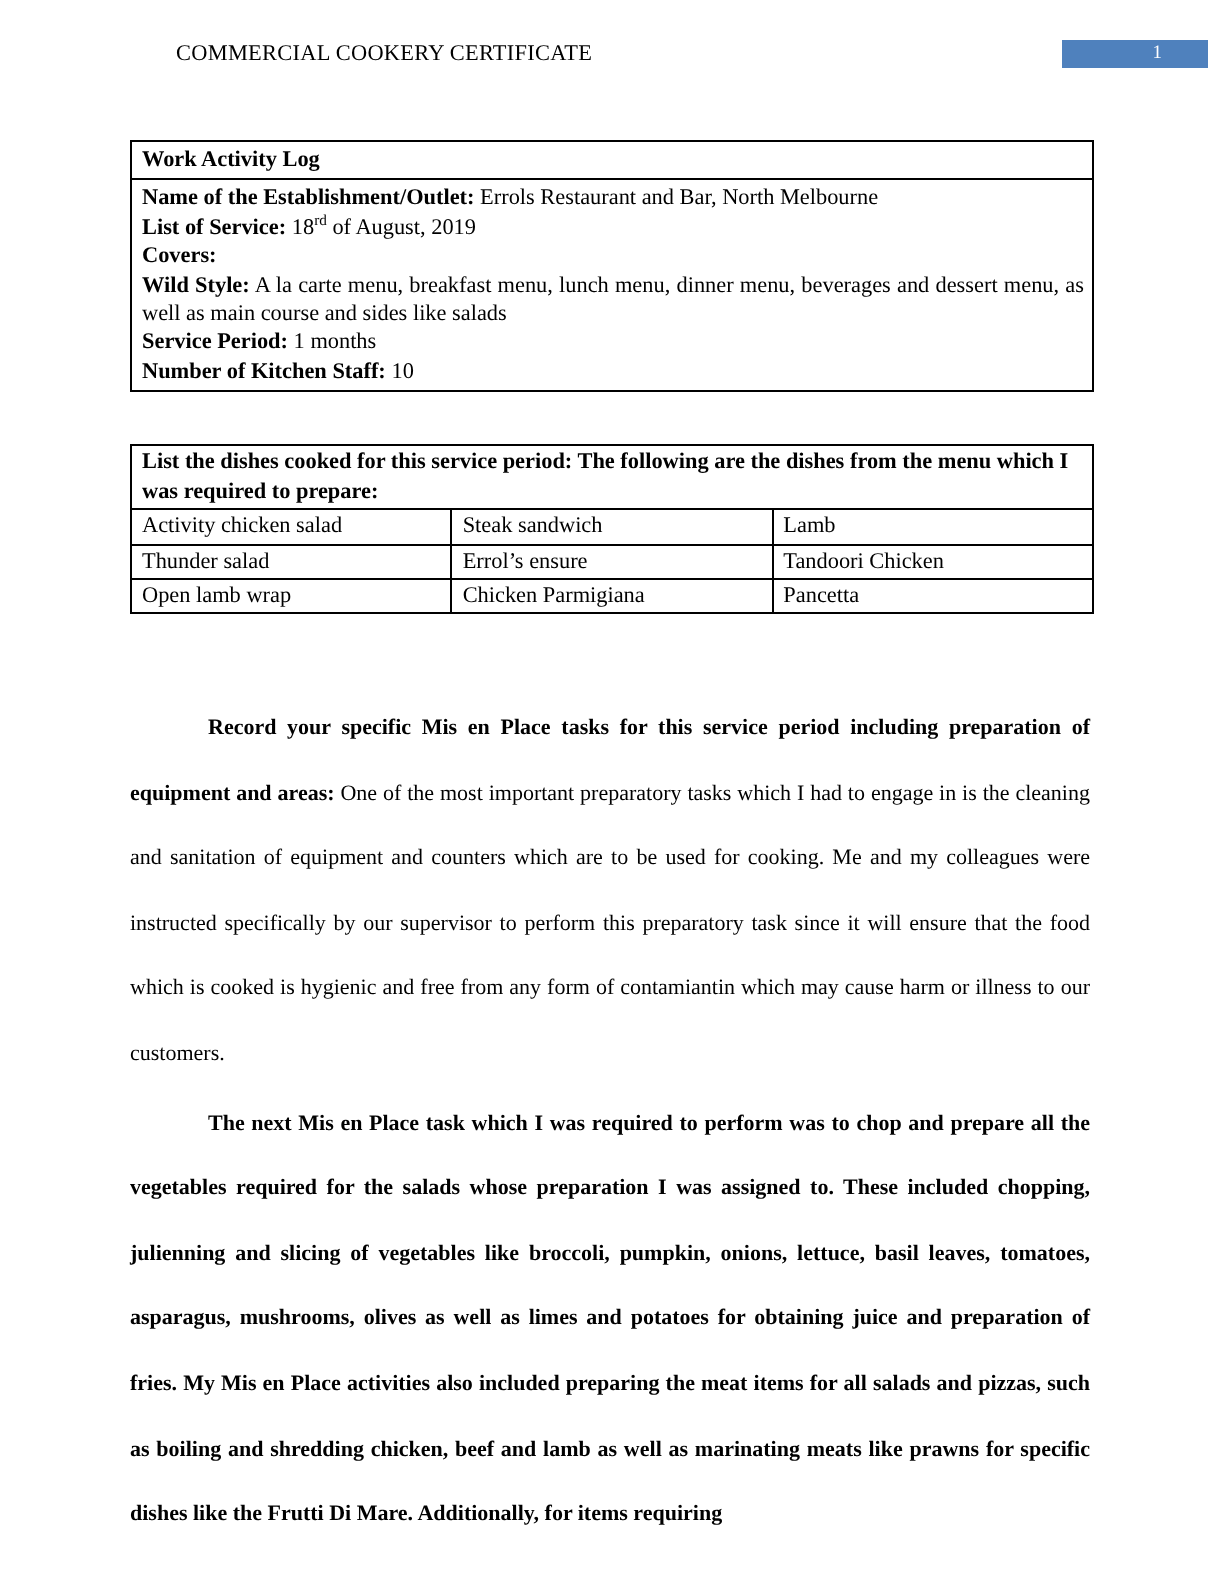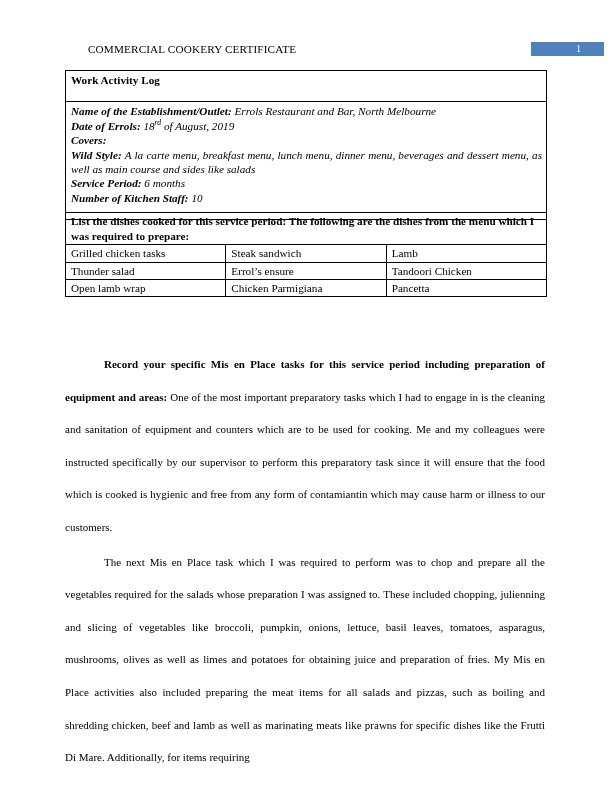--- a/index.html
+++ b/index.html
@@ -13,21 +13,21 @@
     position: relative;
     font-family: "Liberation Serif", "DejaVu Serif", serif;
     color: #000000;
     overflow: hidden;
   }
 
   
   .page-header {
     position: absolute;
     left: 0;
-    top: 42px;
+    top: 20px;
     width: 612px;
     height: 20px;
   }
   .doc-title {
     position: absolute;
     left: 88px;
     top: 0;
     font-size: 11.2px;
     letter-spacing: 0.15px;
     white-space: nowrap;
@@ -72,31 +72,31 @@
     font-size: 0.68em;
     vertical-align: super;
     line-height: 0;
   }
 
   
   #work-activity-log {
     left: 65px;
     top: 70px;
   }
-  #work-activity-log td { padding-top: 2px; padding-bottom: 14px; }
-  .wal-line { display: block; font-style: italic; }
+  #work-activity-log td { padding-top: 2px; padding-bottom: 2px; }
+  .wal-line { display: block; }
   .wal-line.justified {
     text-align: justify;
     text-align-last: left;
   }
 
   
   #dishes-table {
     left: 65px;
-    top: 212px;
+    top: 222px;
   }
   #dishes-table td { height: 14px; }
   #dishes-table .dish-head {
     font-weight: bold;
     line-height: 14.6px;
   }
   .col-1 { width: 160px; }
   .col-2 { width: 160px; }
   .col-3 { width: 162px; }
 
@@ -108,57 +108,57 @@
     width: 480px;
   }
   .body-para {
     margin: 0;
     font-size: 11px;
     line-height: 32.6px;
     text-align: justify;
     text-indent: 39px;
     text-align-last: left;
   }
-  .body-para + .body-para { margin-top: 2px; }
+  .body-para + .body-para { margin-top: 2px; font-weight: bold; }
 </style>
 </head>
 <body>
 
 <div class="page-header">
   <div class="doc-title">COMMERCIAL COOKERY CERTIFICATE</div>
   <div class="page-number-badge" style="background: rgb(79, 129, 189);">
     <span class="pg-num">1</span>
   </div>
 </div>
 
 <table class="doc-table" id="work-activity-log">
   <tbody>
       <tr>
     <td class="sect-head">Work Activity Log</td>
   </tr>
   <tr>
     <td>
       <span class="wal-line"><b>Name of the Establishment/Outlet:</b> <span>Errols Restaurant and Bar, North Melbourne</span></span>
-      <span class="wal-line"><b>Date of Errols:</b> <span><span>18</span><sup>rd</sup><span> of August, 2019</span></span></span>
+      <span class="wal-line"><b>List of Service:</b> <span><span>18</span><sup>rd</sup><span> of August, 2019</span></span></span>
       <span class="wal-line"><b>Covers:</b> <span></span></span>
       <span class="wal-line justified"><b>Wild Style:</b> <span>A la carte menu, breakfast menu, lunch menu, dinner menu, beverages and dessert menu, as well as main course and sides like salads</span></span>
-      <span class="wal-line"><b>Service Period:</b> <span>6 months</span></span>
+      <span class="wal-line"><b>Service Period:</b> <span>1 months</span></span>
       <span class="wal-line"><b>Number of Kitchen Staff:</b> <span>10</span></span>
     </td>
   </tr>
 </tbody>
   </table>
 
 <table class="doc-table" id="dishes-table">
   <tbody>
       <tr>
     <td class="dish-head" colspan="3">List the dishes cooked for this service period: The following are the dishes from the menu which I was required to prepare:</td>
   </tr>
   <tr>
-    <td class="col-1">Grilled chicken tasks</td>
+    <td class="col-1">Activity chicken salad</td>
     <td class="col-2">Steak sandwich</td>
     <td class="col-3">Lamb</td>
   </tr>
   <tr>
     <td class="col-1">Thunder salad</td>
     <td class="col-2">Errol’s ensure</td>
     <td class="col-3">Tandoori Chicken</td>
   </tr>
   <tr>
     <td class="col-1">Open lamb wrap</td>

